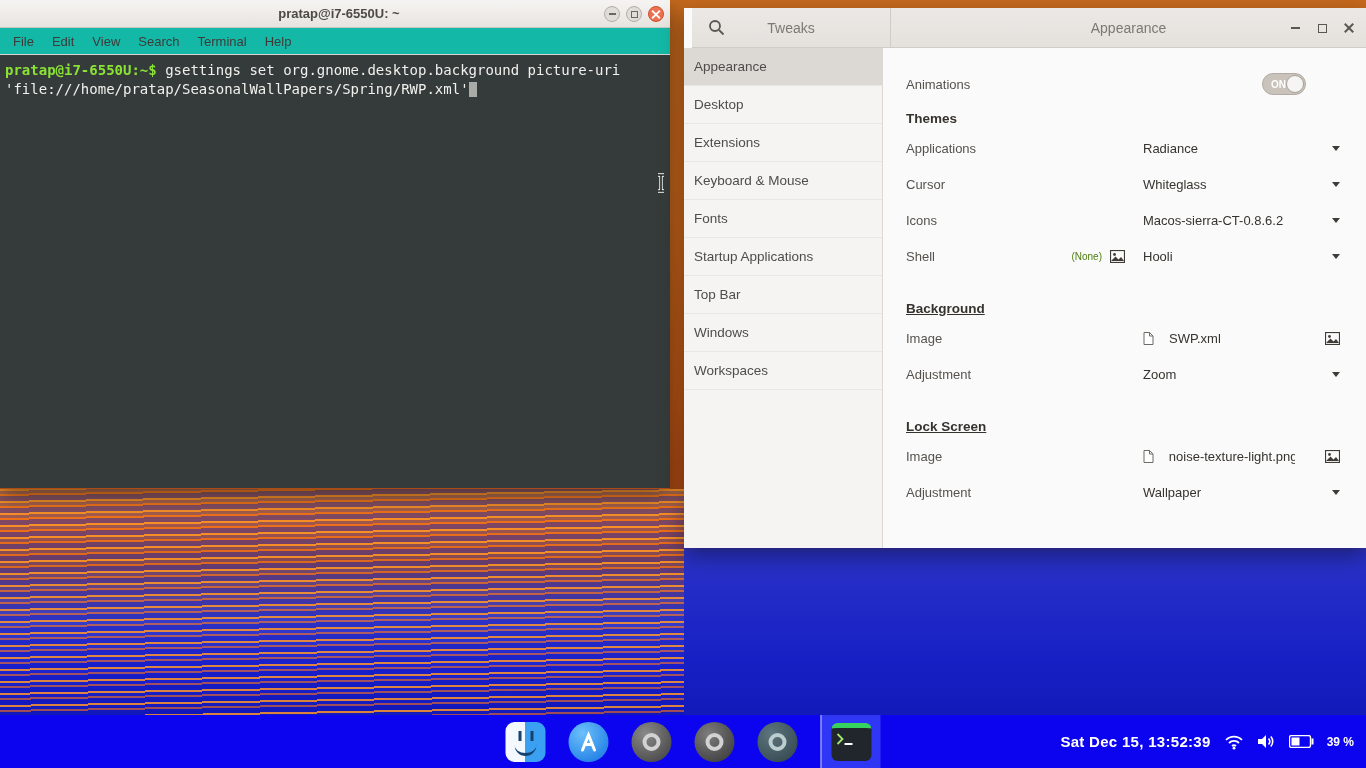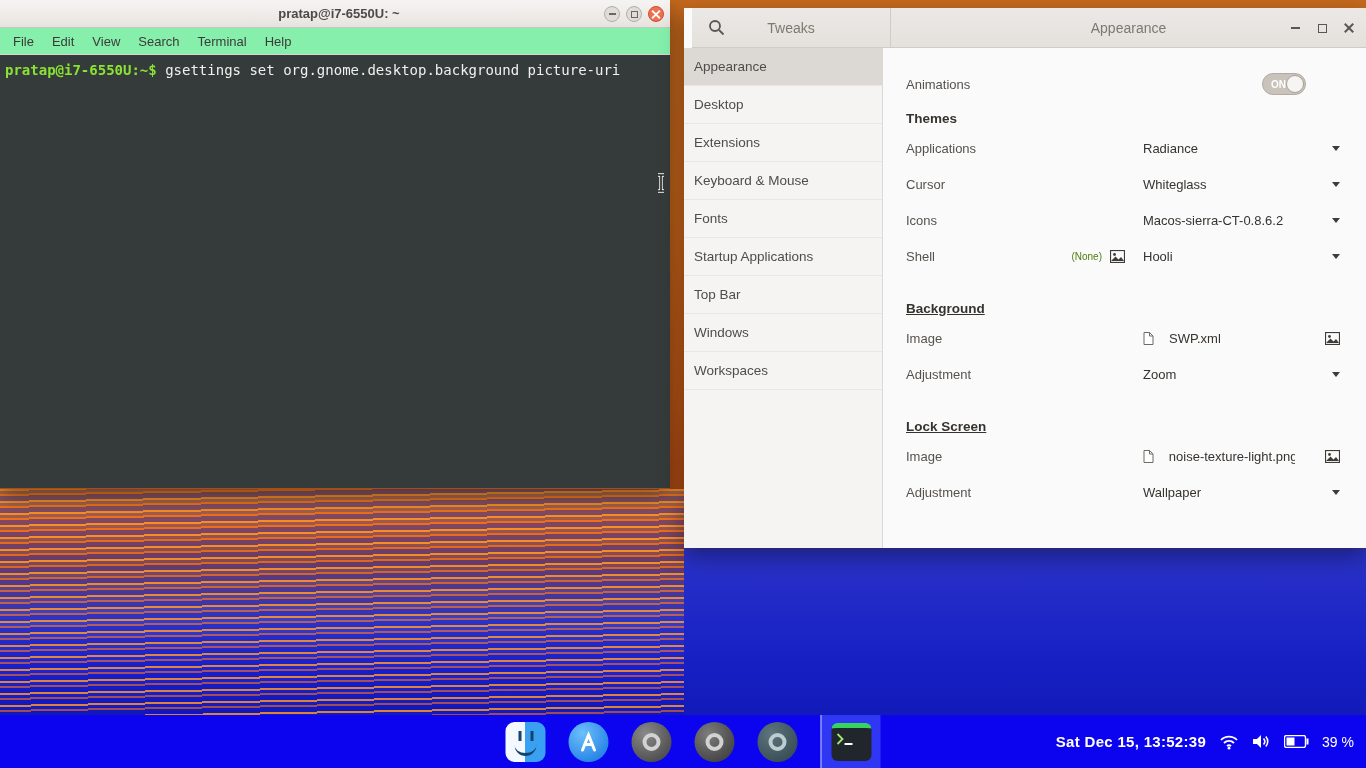--- a/index.html
+++ b/index.html
@@ -30,21 +30,21 @@
   .t-controls { position:absolute; right:6px; top:6px; display:flex; gap:6px; }
   .tbtn { width:16px; height:16px; border-radius:50%; display:flex; align-items:center; justify-content:center; }
   .tbtn.min,.tbtn.max { background:#e0dcd7; border:1px solid #b2ada6; }
   .tbtn.close { background:#ef7050; border:1px solid #c9532e; }
   .glyph-min { width:7px; height:2px; background:#6b665f; }
   .glyph-max { width:7px; height:7px; border:1.5px solid #6b665f; }
   .glyph-close { position:relative; width:9px; height:9px; }
   .glyph-close::before,.glyph-close::after { content:""; position:absolute; left:3.5px; top:-1px; width:2px; height:11px; background:#fff; }
   .glyph-close::before { transform:rotate(45deg); } .glyph-close::after { transform:rotate(-45deg); }
 
-  .t-menubar { height:27px; background:#86efac; border-bottom:1px solid #d9d5d0;
+  .t-menubar { height:27px; background:#14b8a6; border-bottom:1px solid #d9d5d0;
     display:flex; align-items:center; padding-left:4px; }
   .t-menu-item { font-size:13px; color:#3d3b38; padding:0 9px; line-height:27px; }
 
   .t-body { position:relative; height:433px; background:#353b3b;
     font-family:"DejaVu Sans Mono", monospace; font-size:14px; line-height:19px;
     color:#f0f0ec; padding:6px 5px; }
   .t-prompt { color:#8ae234; font-weight:bold; }
   .t-cursor { display:inline-block; width:8px; height:15px; background:#a9aca6; vertical-align:text-bottom; }
   .ibeam { position:absolute; left:655px; top:118px; }
 
@@ -111,21 +111,21 @@
   .ring { width:18px; height:18px; border-radius:50%; }
   .ring.light { border:4px solid #d2d2d2; }
   .ring.teal  { border:4px solid #bccdd0; }
   .dock-sel { height:53px; width:60px; display:flex; align-items:center; justify-content:center;
     background:rgba(130,175,255,0.30); border-left:1px solid rgba(255,255,255,0.75); }
   .icon-terminal { width:40px; height:38px; border-radius:6px; background:#20262b;
     border-top:5px solid #36d45f; display:flex; align-items:flex-start; padding:5px 0 0 5px; }
 
   .taskbar-right { position:absolute; right:12px; top:0; height:53px; display:flex; align-items:center; gap:13px; color:#fff; }
   .clock { font-size:15px; font-weight:bold; letter-spacing:0.3px; }
-  .batt-text { font-size:14px; font-weight:normal; }
+  .batt-text { font-size:12px; font-weight:bold; }
 </style>
 </head>
 <body>
 
 <div class="screen">
 
   <div class="wallpaper"></div>
   <div class="water"></div>
 
   <div class="terminal-window">
@@ -146,20 +146,21 @@
     <div class="t-menubar">
       <span class="t-menu-item">File</span>
       <span class="t-menu-item">Edit</span>
       <span class="t-menu-item">View</span>
       <span class="t-menu-item">Search</span>
       <span class="t-menu-item">Terminal</span>
       <span class="t-menu-item">Help</span>
     </div>
     <div class="t-body">
       <div class="t-line"><span class="t-prompt">pratap@i7-6550U:~$</span><span> gsettings set org.gnome.desktop.background picture-uri</span></div>
+      <div class="t-line"><span>'file:///home/pratap/SeasonalWallPapers/Spring/RWP.xml'</span><span class="t-cursor"></span></div>
       <svg class="ibeam" width="12" height="20">
         <path d="M3 2 H9 M6 2 V18 M3 18 H9" stroke="#ffffff" stroke-width="3.4" fill="none"></path>
         <path d="M3 2 H9 M6 2 V18 M3 18 H9" stroke="#1d1d1d" stroke-width="1.6" fill="none"></path>
       </svg>
     </div>
   </div>
 
   <div class="tweaks-window">
     <div class="tw-header">
       <div class="tw-header-left">

